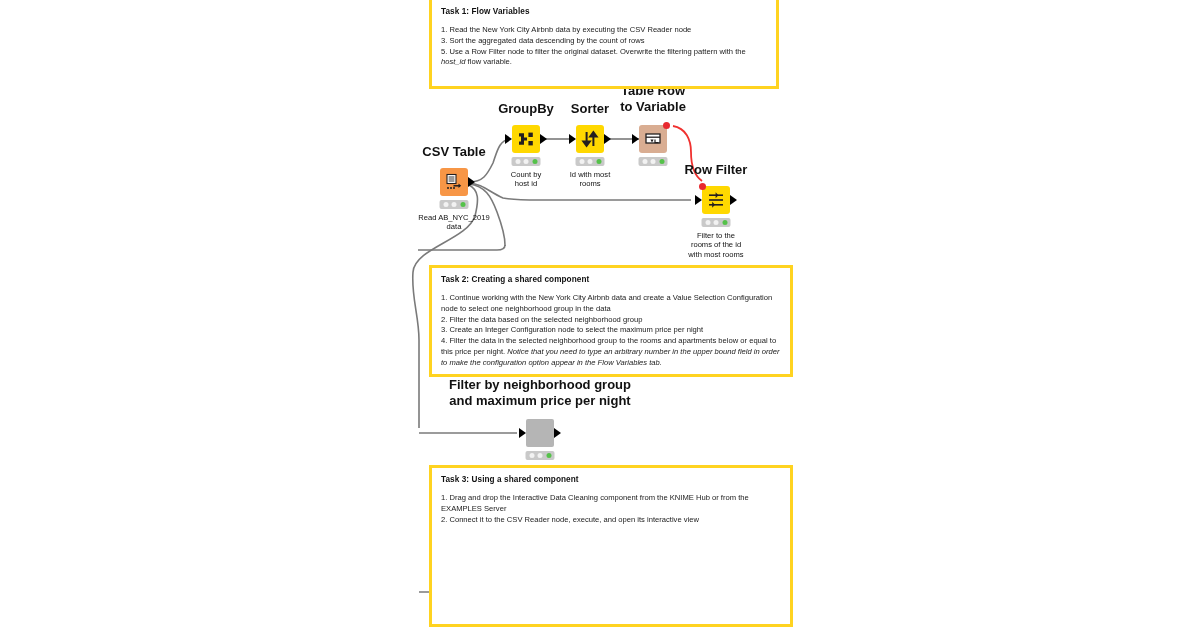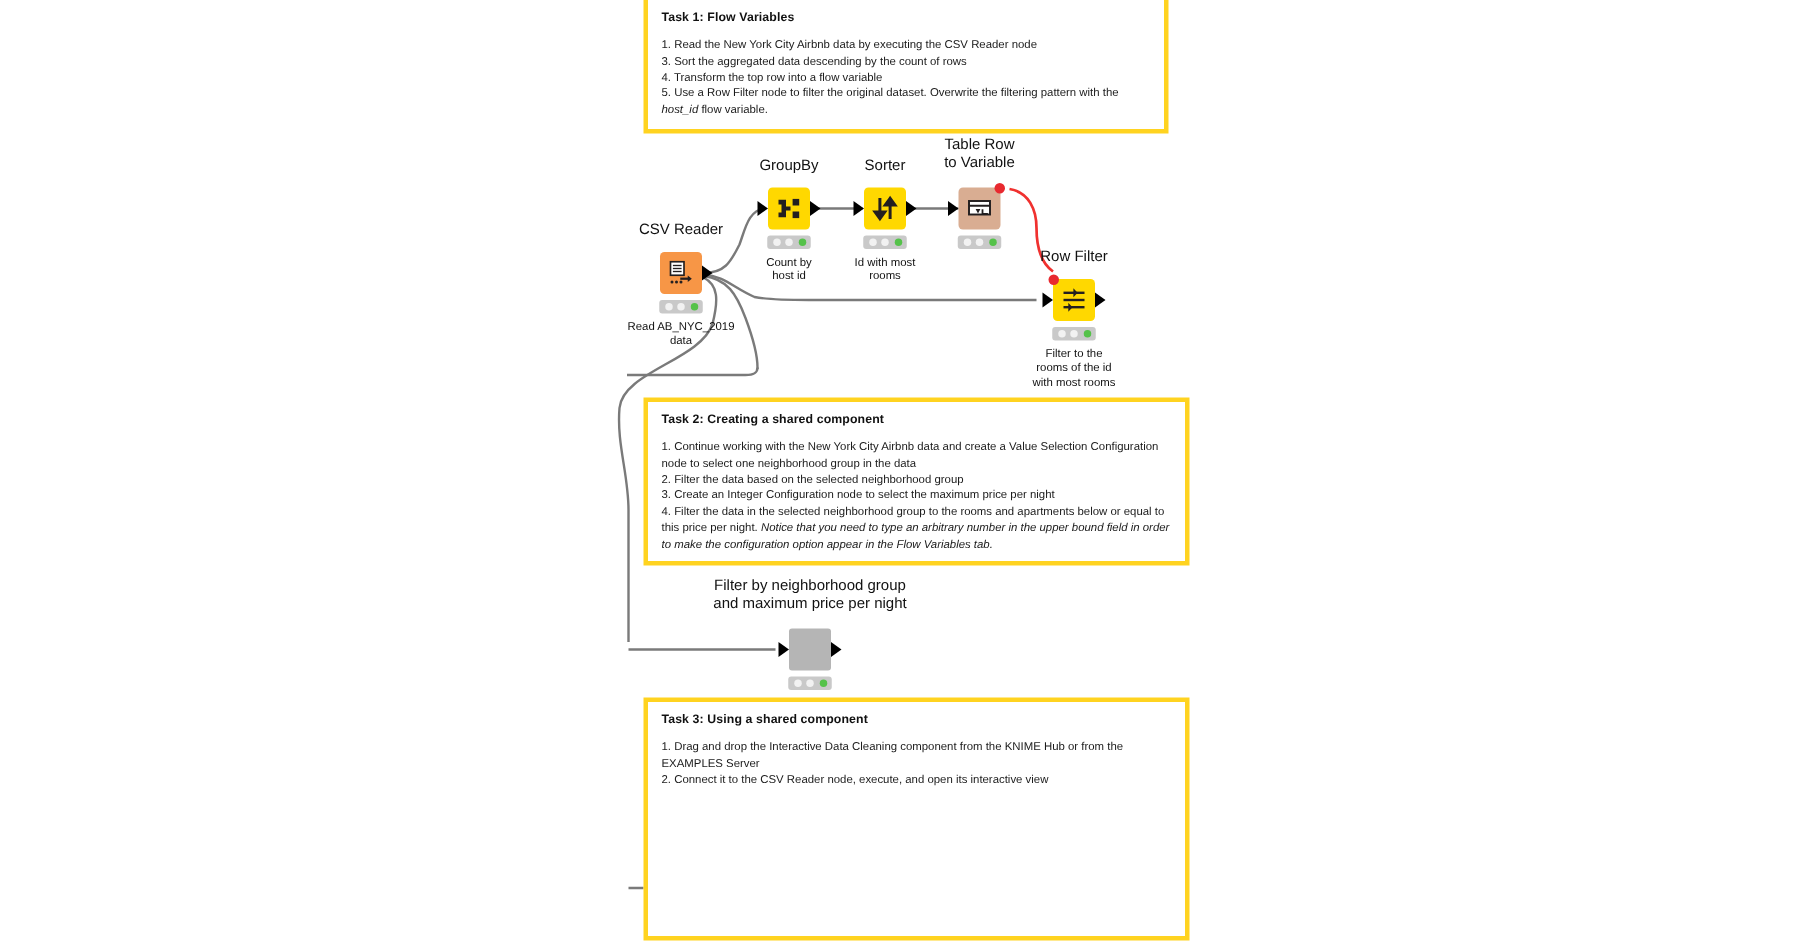--- a/index.html
+++ b/index.html
@@ -66,22 +66,22 @@
     z-index: 3;
     width: 0; height: 0;
   }
   .node-title {
     position: absolute;
     left: 50%;
     transform: translateX(-50%);
     bottom: 22px;
     white-space: nowrap;
     text-align: center;
-    font-size: 10px;
-    font-weight: normal;
+    font-size: 13px;
+    font-weight: bold;
     line-height: 1.22;
     color: #111111;
     margin-top: 29px;
   }
   .node-body {
     position: absolute;
     left: -14px;
     top: -14px;
     width: 28px;
     height: 28px;
@@ -177,21 +177,20 @@
     <path d="M414,433 L512,433" fill="none" stroke="#7A7A7A" stroke-width="1.6"></path>
 
     <path d="M414,592 L512,592" fill="none" stroke="#7A7A7A" stroke-width="1.6"></path>
   </svg>
 
   <div class="task-box" id="task1">
     <div class="task-title">Task 1: Flow Variables</div>
     <div class="task-lines">
       <span class="ln">1. Read the New York City Airbnb data by executing the CSV Reader node</span>
       <span class="ln">3. Sort the aggregated data descending by the count of rows</span>
-      <span class="ln">4. Transform the top row into a flow variable</span>
       <span class="ln"><span>5. Use a Row Filter node to filter the original dataset. Overwrite the filtering pattern with the </span><i>host_id</i><span> flow variable.</span></span>
     </div>
   </div>
 
   <div class="task-box" id="task2">
     <div class="task-title">Task 2: Creating a shared component</div>
     <div class="task-lines">
       <span class="ln">1. Continue working with the New York City Airbnb data and create a Value Selection Configuration node to select one neighborhood group in the data</span>
       <span class="ln">2. Filter the data based on the selected neighborhood group</span>
       <span class="ln">3. Create an Integer Configuration node to select the maximum price per night</span>
@@ -201,21 +200,21 @@
 
   <div class="task-box" id="task3">
     <div class="task-title">Task 3: Using a shared component</div>
     <div class="task-lines">
       <span class="ln">1. Drag and drop the Interactive Data Cleaning component from the KNIME Hub or from the EXAMPLES Server</span>
       <span class="ln">2. Connect it to the CSV Reader node, execute, and open its interactive view</span>
     </div>
   </div>
 
   <div class="node" style="left:449px; top:182px;">
-    <div class="node-title">CSV Reader</div>
+    <div class="node-title">CSV Table</div>
     <div class="node-body orange">
       <svg class="glyph" width="20" height="20" viewBox="0 0 20 20">
         <rect x="3" y="2.5" width="9" height="9" fill="#FFFFFF" stroke="#231F20" stroke-width="1.1"></rect>
         <line x1="4.6" y1="5" x2="10.4" y2="5" stroke="#231F20" stroke-width="0.9"></line>
         <line x1="4.6" y1="7" x2="10.4" y2="7" stroke="#231F20" stroke-width="0.9"></line>
         <line x1="4.6" y1="9" x2="10.4" y2="9" stroke="#231F20" stroke-width="0.9"></line>
         <path d="M9.5,13.8 L16,13.8" stroke="#231F20" stroke-width="1.5"></path>
         <path d="M14.5,11.6 L17.2,13.8 L14.5,16" fill="#231F20"></path>
         <circle cx="4" cy="16" r="1" fill="#231F20"></circle>
         <circle cx="7" cy="16" r="1" fill="#231F20"></circle>

